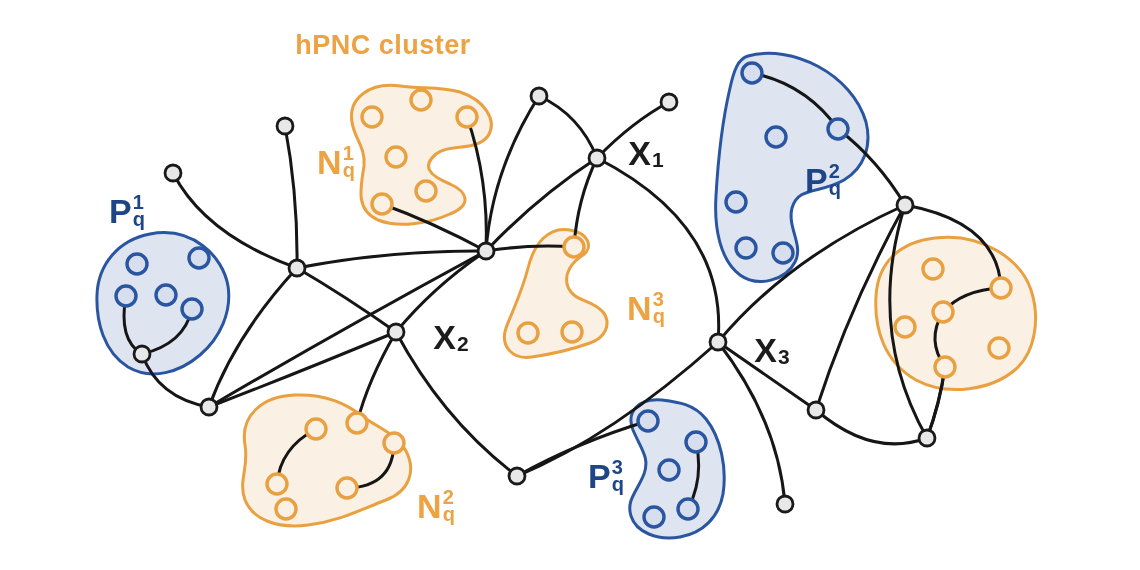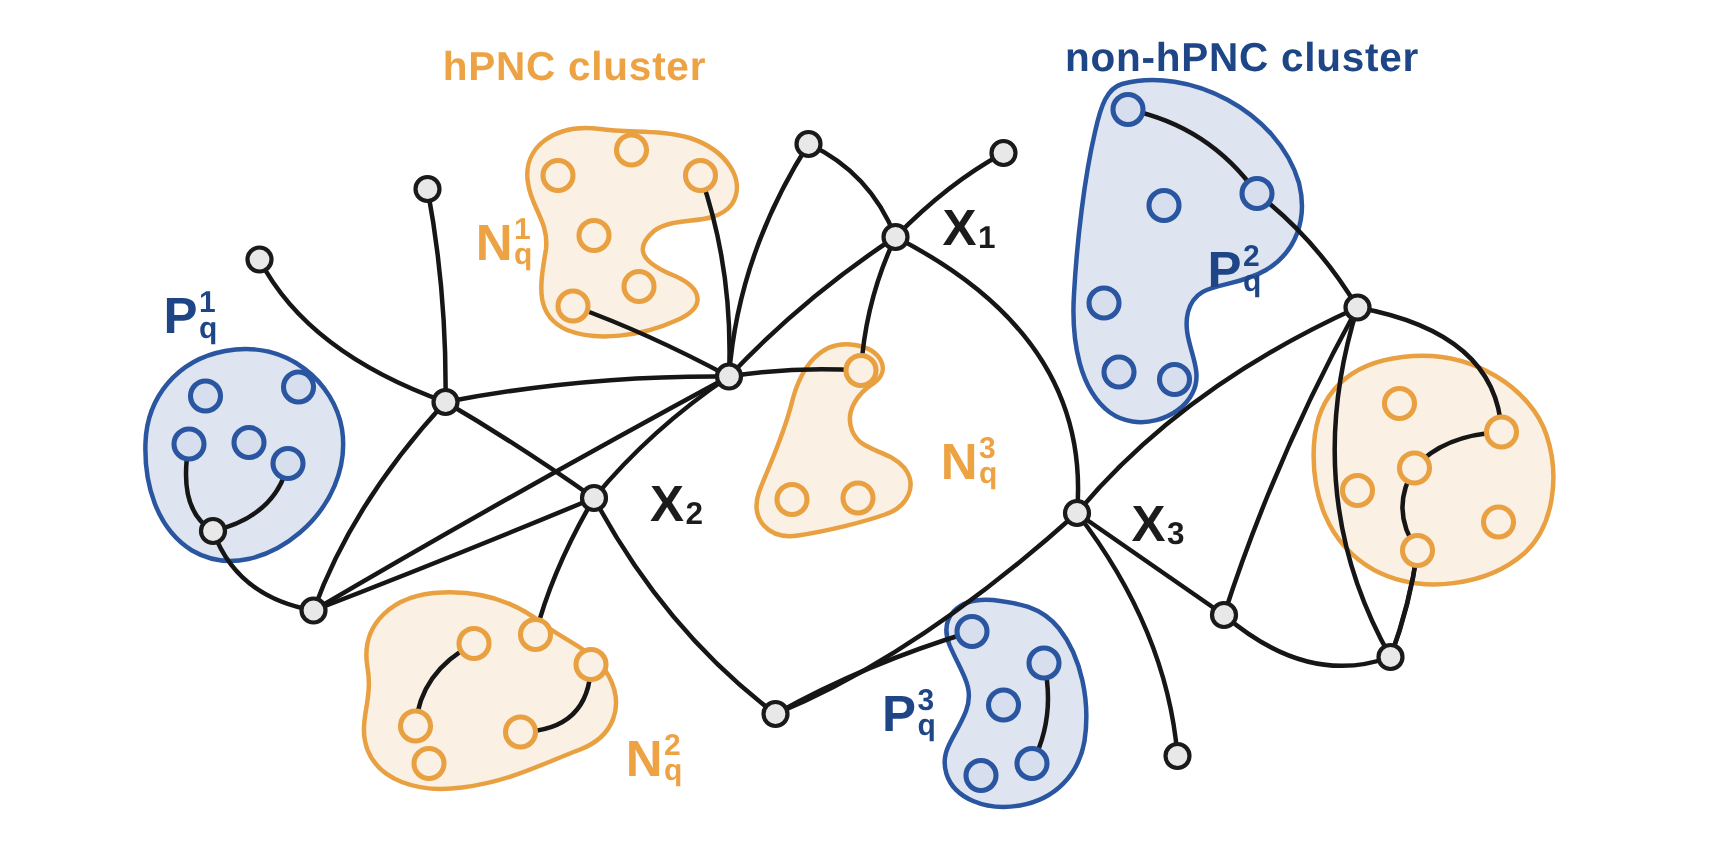--- a/index.html
+++ b/index.html
@@ -115,21 +115,20 @@
       <circle cx="539" cy="96" r="8" fill="#E8E8E8" stroke="#1A1A1A" stroke-width="2.8"></circle>
       <circle cx="669" cy="102" r="8" fill="#E8E8E8" stroke="#1A1A1A" stroke-width="2.8"></circle>
       <circle cx="905" cy="205" r="8" fill="#E8E8E8" stroke="#1A1A1A" stroke-width="2.8"></circle>
       <circle cx="816" cy="410" r="8" fill="#E8E8E8" stroke="#1A1A1A" stroke-width="2.8"></circle>
       <circle cx="927" cy="438" r="8" fill="#E8E8E8" stroke="#1A1A1A" stroke-width="2.8"></circle>
       <circle cx="785" cy="504" r="8" fill="#E8E8E8" stroke="#1A1A1A" stroke-width="2.8"></circle>
       <circle cx="517" cy="476" r="8" fill="#E8E8E8" stroke="#1A1A1A" stroke-width="2.8"></circle>
     </svg>
   <div class="overlay">
     <div class="title-label" id="title-hpnc" style="left: 383px; top: 45px; color: rgb(237, 162, 67);">hPNC cluster</div>
-    <div class="title-label" id="title-nonhpnc" style="left: 828px; top: 39px; color: rgb(30, 70, 135);">non-hPNC cluster</div>
   <div class="mlabel" style="left: 336px; top: 162px; color: rgb(237, 162, 67);">
         <span class="base">N</span>
         <span class="ss">
           <span class="sup">1</span>
           <span class="sub">q</span>
         </span>
       </div>
       <div class="mlabel" style="left: 436px; top: 506px; color: rgb(237, 162, 67);">
         <span class="base">N</span>
         <span class="ss">

